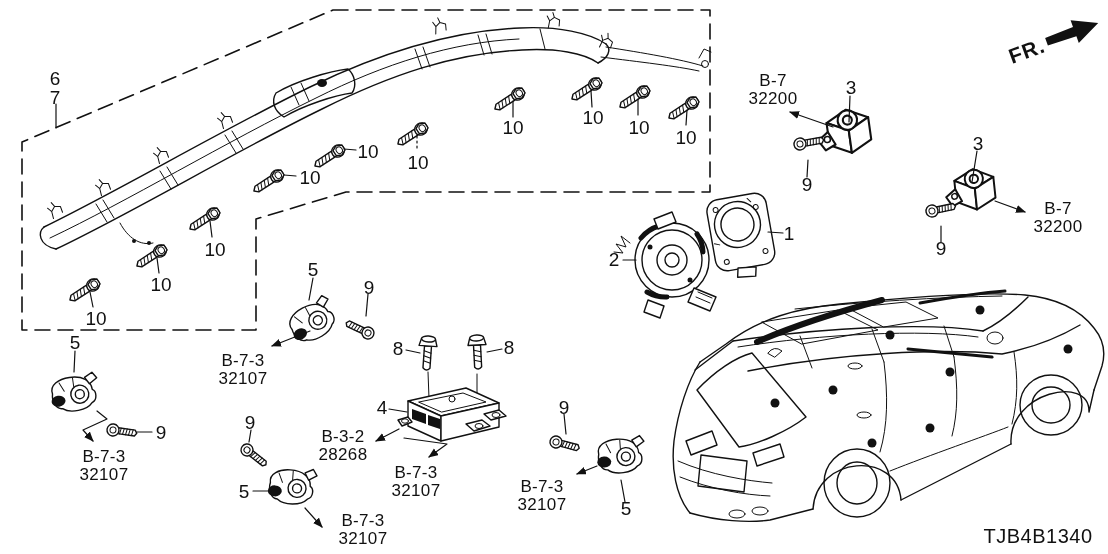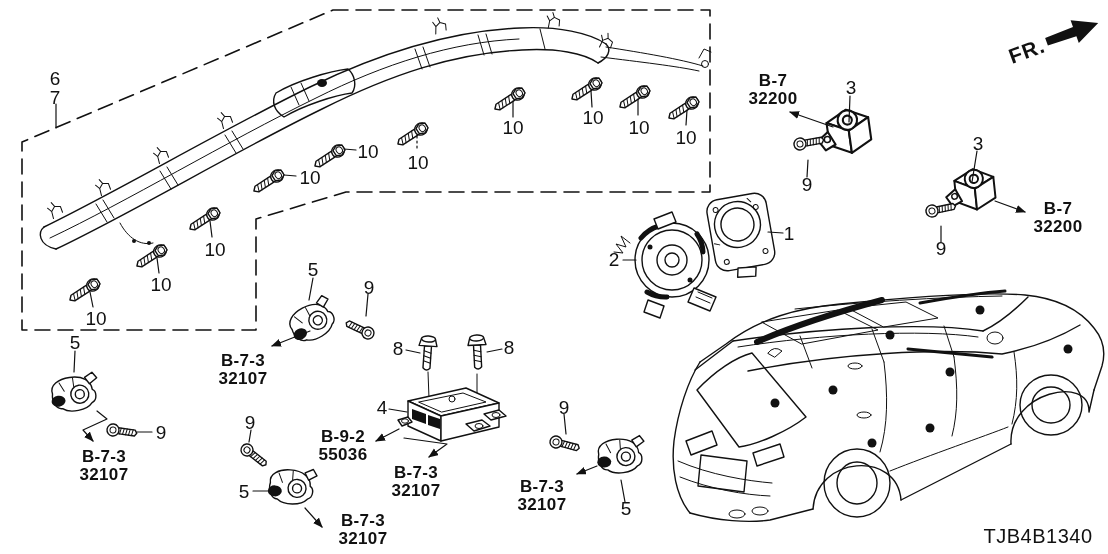--- a/index.html
+++ b/index.html
@@ -6,21 +6,21 @@
   .canvas{position:relative;width:1108px;height:554px;background:#fff;overflow:hidden;
           font-family:"Liberation Sans",sans-serif;color:#111;}
   .canvas svg{position:absolute;left:0;top:0;}
   .ln{fill:none;stroke:#111;stroke-width:1.4;stroke-linecap:round;stroke-linejoin:round;}
   .thin{stroke-width:1;}
   .wh{fill:#fff;stroke:#111;stroke-width:1.4;stroke-linejoin:round;}
   .bk{fill:#111;stroke:none;}
   .hv{fill:none;stroke:#111;stroke-width:6;stroke-linecap:round;}
   .callout{position:absolute;transform:translate(-50%,-50%);font-size:19px;line-height:19px;
            color:#111;white-space:nowrap;}
-  .ref{position:absolute;transform:translate(-50%,-50%);font-weight:700;font-size:17px;
+  .ref{position:absolute;transform:translate(-50%,-50%);font-weight:400;font-size:17px;
        line-height:17.5px;text-align:center;letter-spacing:.3px;white-space:nowrap;}
   .ref span{display:block;}
   .code{position:absolute;transform:translate(-50%,-50%);font-size:20px;letter-spacing:.5px;}
   .frtext{font-weight:700;font-size:21px;letter-spacing:1px;fill:#111;}
 </style>
 </head>
 <body>
 
 <div class="canvas">
 
@@ -304,22 +304,22 @@
 
 <div class="ref" style="left:773px;top:89px">
   <span>B-7</span>
   <span>32200</span>
 </div>
 <div class="ref" style="left:1058px;top:217px">
   <span>B-7</span>
   <span>32200</span>
 </div>
 <div class="ref" style="left:343px;top:445px">
-  <span>B-9-2</span>
-  <span>55036</span>
+  <span>B-3-2</span>
+  <span>28268</span>
 </div>
 <div class="ref" style="left:104px;top:465px">
   <span>B-7-3</span>
   <span>32107</span>
 </div>
 <div class="ref" style="left:243px;top:369px">
   <span>B-7-3</span>
   <span>32107</span>
 </div>
 <div class="ref" style="left:416px;top:481px">

